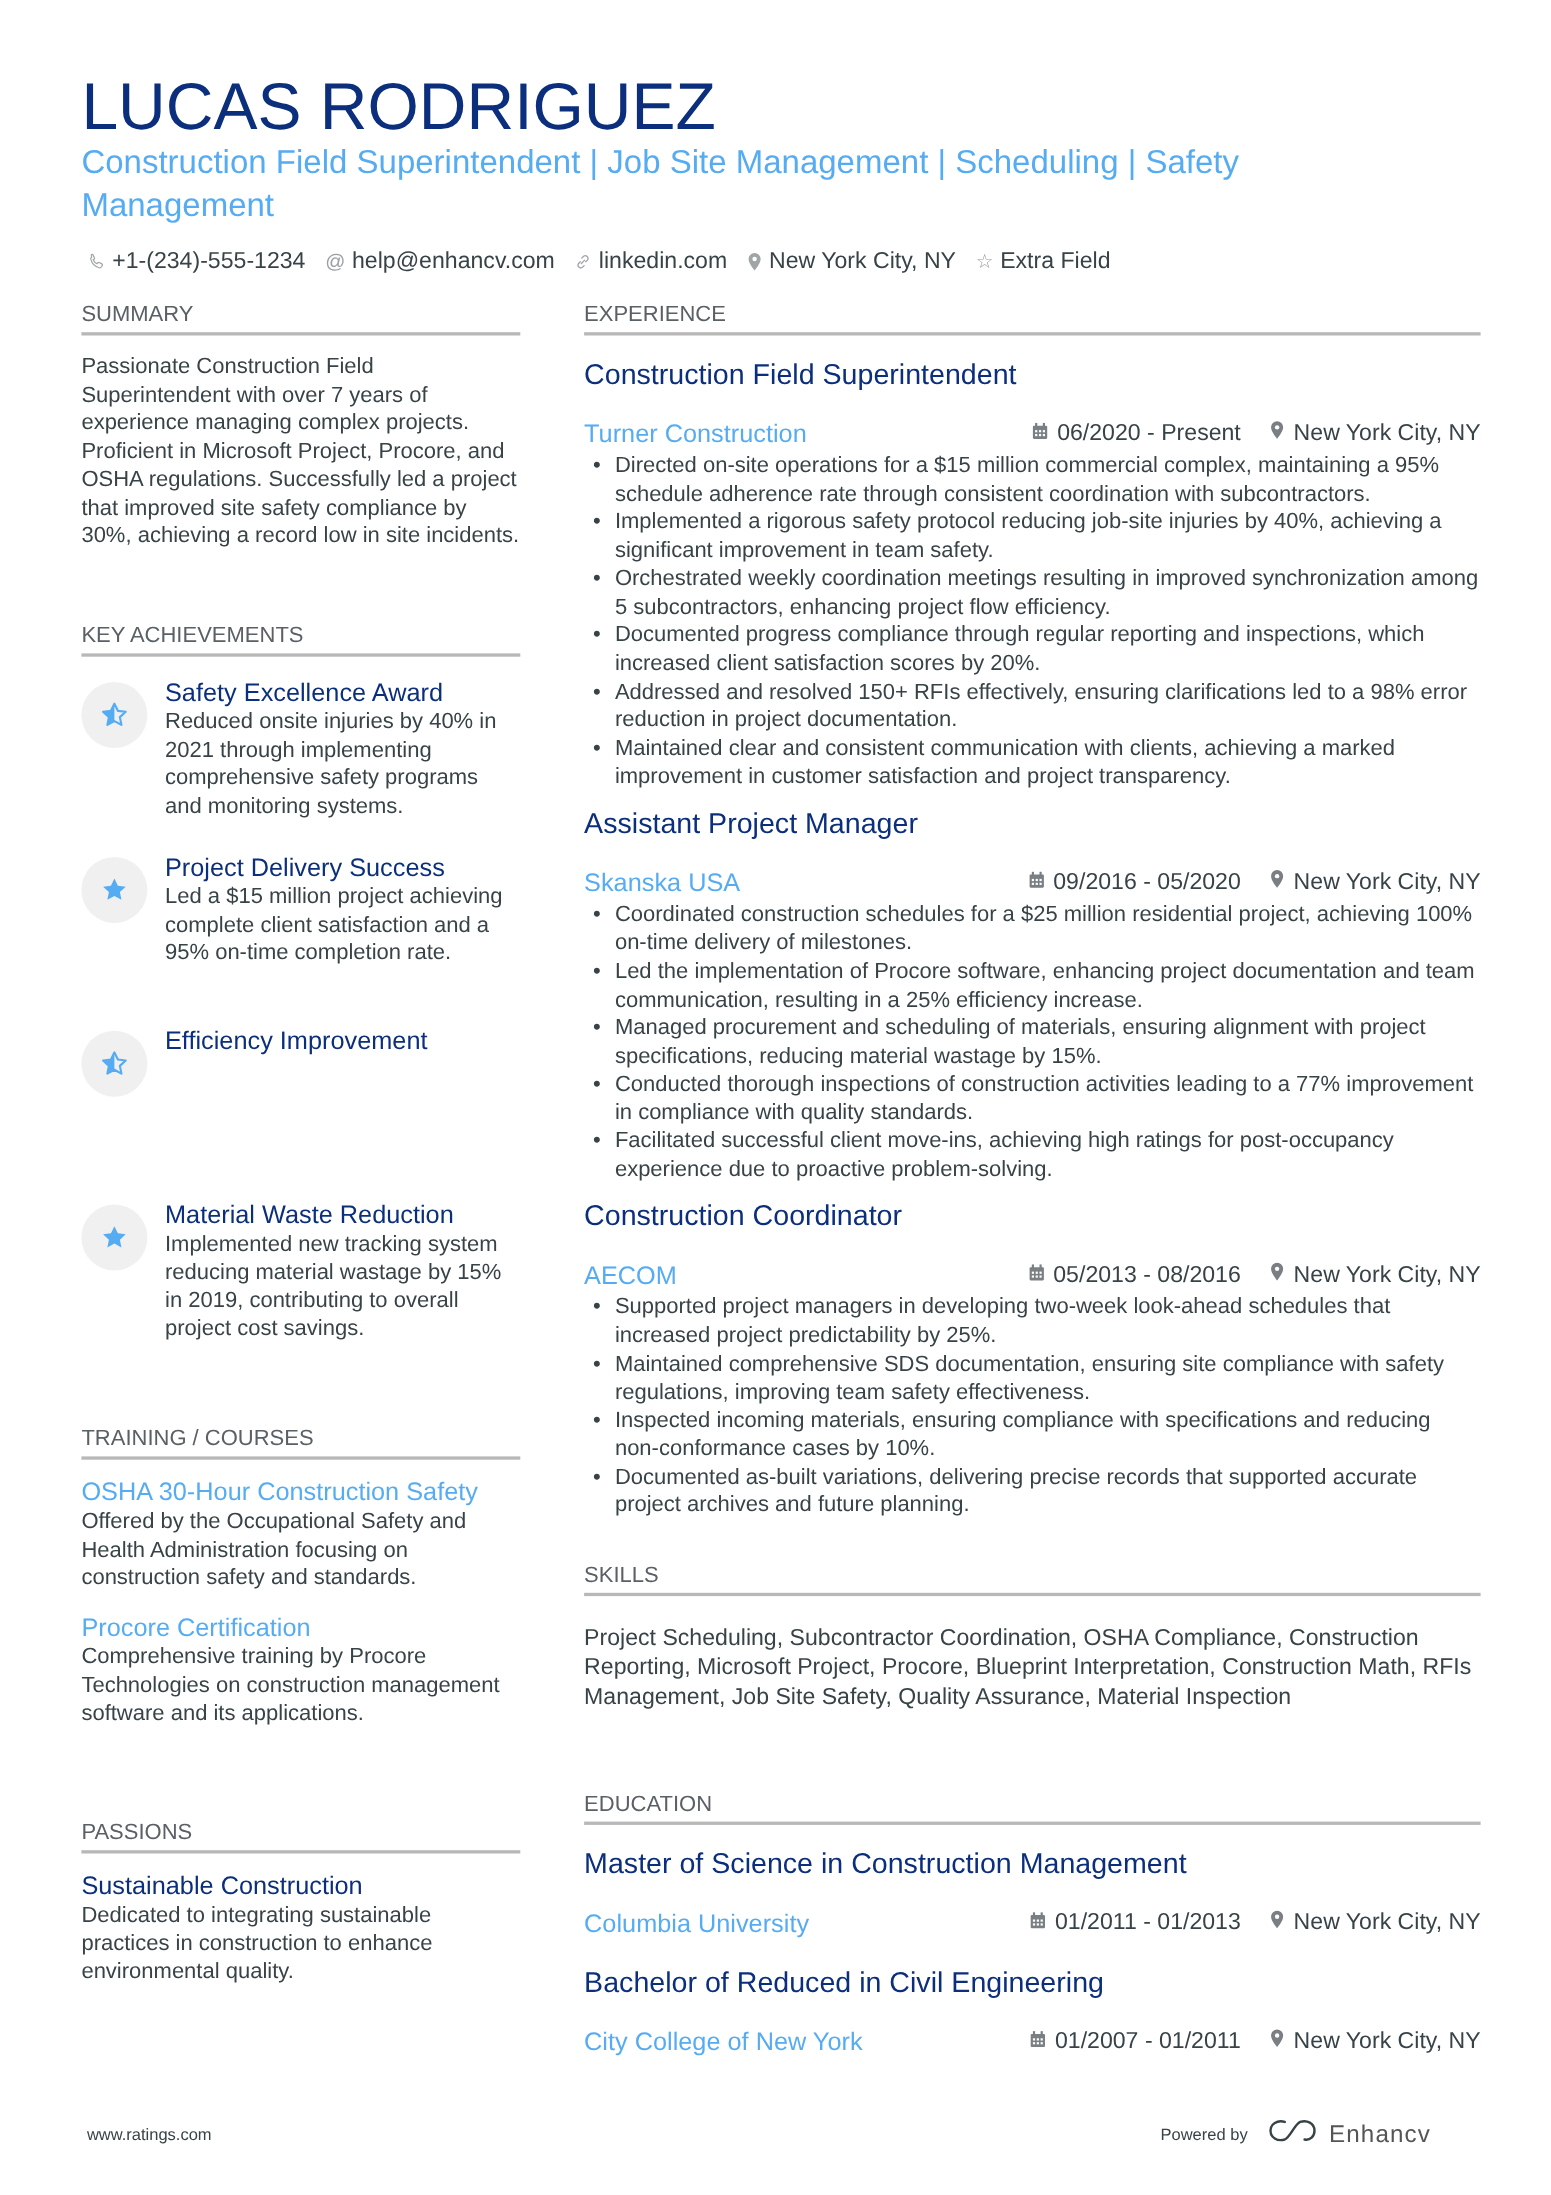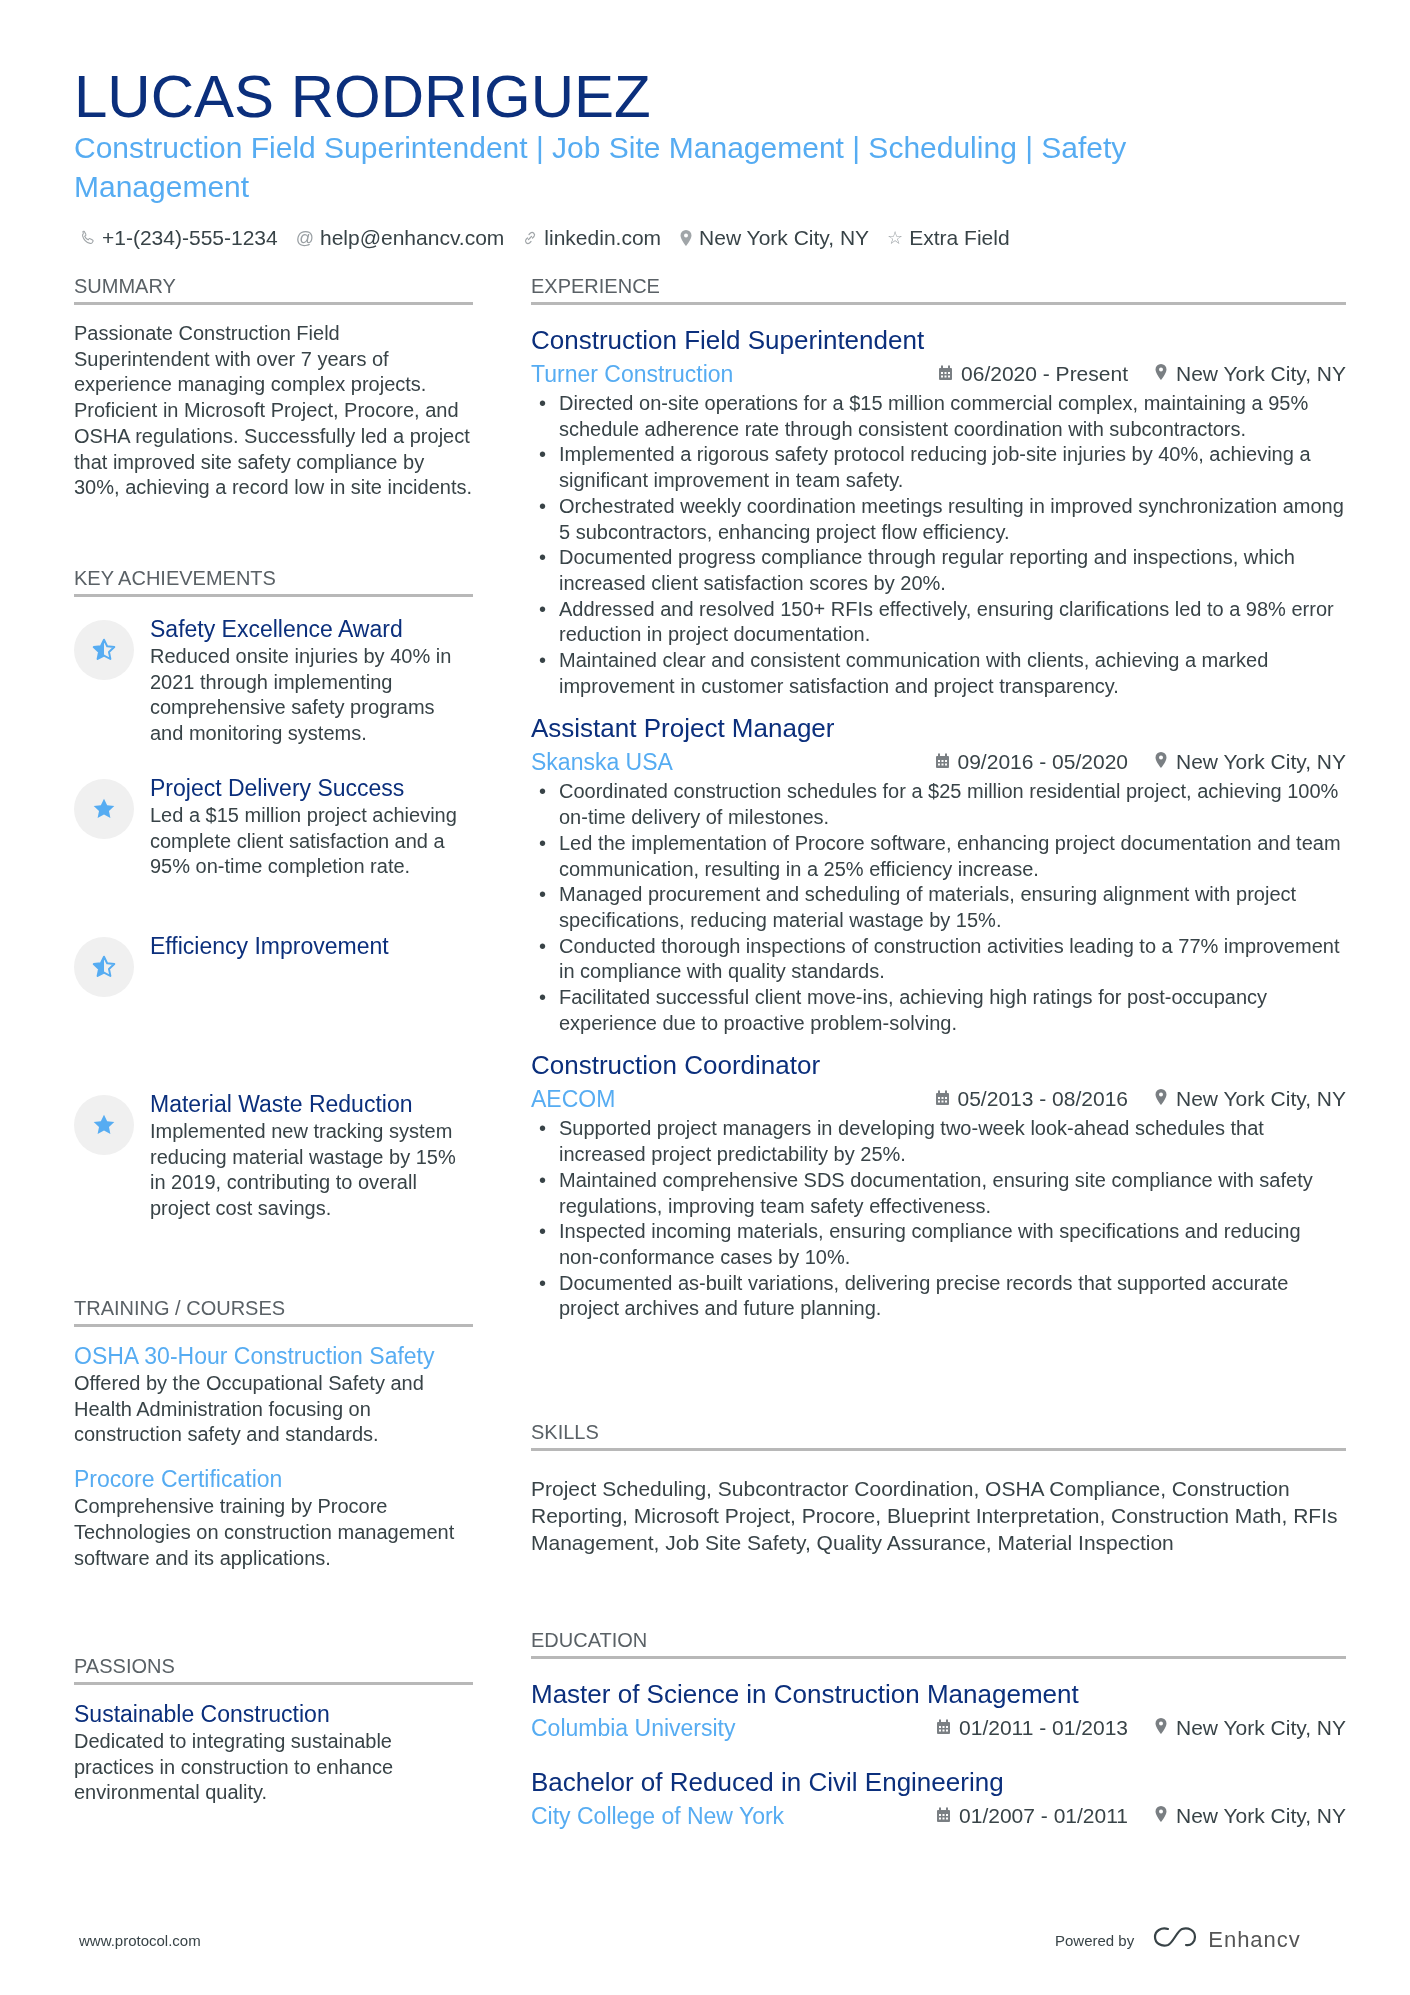--- a/index.html
+++ b/index.html
@@ -14,21 +14,21 @@
   .section-h { font-size: 20px; color: #5a6166; text-transform: uppercase; padding-bottom: 4px; border-bottom: 3px solid #b8b8b8; line-height: 24px; }
   .left { left: 74px; width: 399px; }
   .right { left: 531px; width: 815px; }
   .body-text { font-size: 20px; line-height: 25.7px; color: #384347; }
   .ach-icon { position: absolute; left: 0; top: 6px; width: 60px; height: 60px; border-radius: 50%; background: #f0f0f0; display: flex; align-items: center; justify-content: center; }
   .ach-body { margin-left: 76px; }
   .ach-title { font-size: 23px; line-height: 30px; color: #0b2f7c; }
   .course-title { font-size: 23px; line-height: 30px; color: #56acf2; }
   .passion-title { font-size: 23px; line-height: 30px; color: #0b2f7c; }
   .job-title { font-size: 26px; line-height: 34px; color: #0b2f7c; }
-  .job-meta { display: flex; justify-content: space-between; align-items: center; height: 34px; }
+  .job-meta { display: flex; justify-content: space-between; align-items: center; height: 34px; margin-top: 20px; }
   .company { font-size: 23px; color: #56acf2; }
   .meta-right { display: flex; gap: 26px; font-size: 21px; color: #384347; align-items: center; }
   .meta-item { display: flex; align-items: center; gap: 8px; }
   ul.bullets { list-style: none; margin-top: 0px; }
   ul.bullets li { position: relative; padding-left: 28px; font-size: 20px; line-height: 25.7px; color: #384347; }
   ul.bullets li::before { content: "•"; position: absolute; left: 8px; top: 0; color: #384347; }
   .footer-left { left: 79px; top: 1932px; font-size: 15px; color: #384347; }
   .footer-right { left: 1055px; top: 1924px; display: flex; align-items: center; gap: 18px; font-size: 15px; color: #384347; }
   .brand { display: flex; align-items: center; gap: 10px; font-size: 22px; color: #555; letter-spacing: 1px; }
 </style>
@@ -339,21 +339,21 @@
                 <path d="M7 1a5.5 5.5 0 00-5.5 5.5C1.5 10.5 7 17 7 17s5.5-6.5 5.5-10.5A5.5 5.5 0 007 1z" fill="#7a7f83"></path>
                 <circle cx="7" cy="6.5" r="2" fill="#fff"></circle>
               </svg></span>
             <span>New York City, NY</span>
           </span>
       </div>
     </div>
   </div>
 </div>
 
-<div class="abs footer-left">www.protocol.com</div>
+<div class="abs footer-left">www.ratings.com</div>
 <div class="abs footer-right">
   <span>Powered by</span>
   <span class="brand">
     <span>
       <svg width="46" height="26" viewBox="0 0 46 26">
           <path d="M16 5C9 3 3 7 3 13s6 10 13 8c5-2 9-14 14-16 6-2 13 1 13 8 0 5-4 9-9 8" fill="none" stroke="#384347" stroke-width="2.2" stroke-linecap="round"></path>
         </svg>
     </span>
     <span>Enhancv</span>
   </span>

